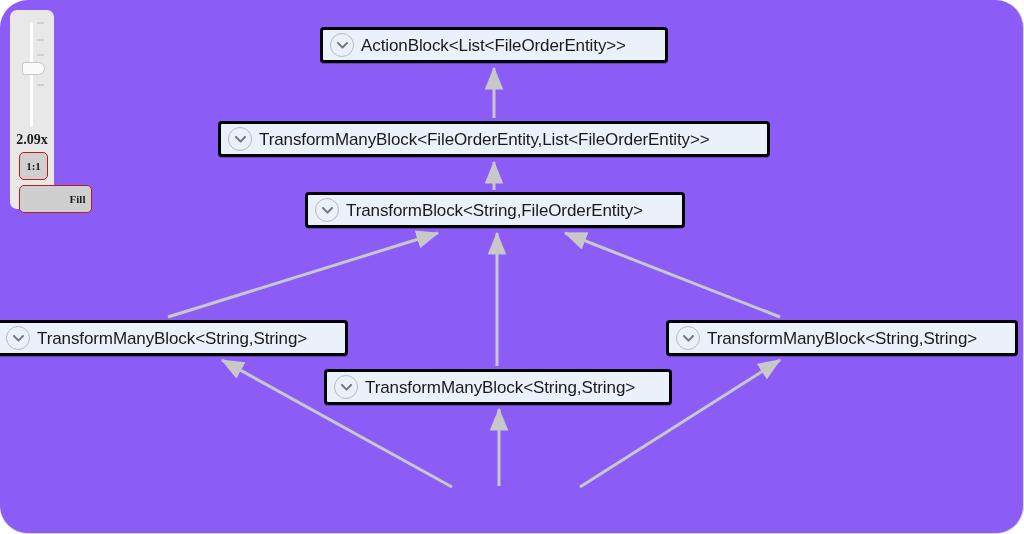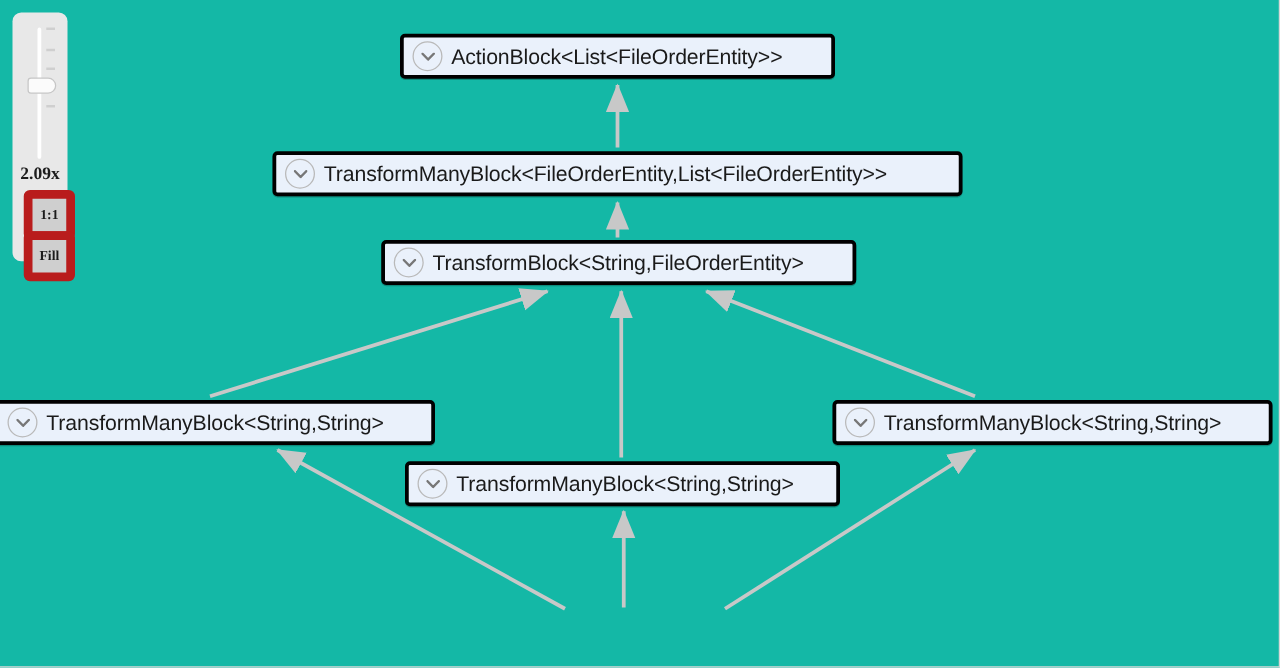--- a/index.html
+++ b/index.html
@@ -5,25 +5,26 @@
   html,body{margin:0;padding:0;}
   body{
     width:1024px;height:534px;overflow:hidden;
     background:#ffffff;
     font-family:"Liberation Sans", sans-serif;
     position:relative;
   }
   #canvas{
     position:absolute;inset:0;
     width:1024px;height:534px;
-    background:#14b8a6;
+    background:#8b5cf6;
     border-right:1px solid #d7d7d7;
     border-bottom:1px solid #d7d7d7;
     box-sizing:border-box;
     overflow:hidden;
+    border-radius:28px;
   }
   
   #edges{position:absolute;left:0;top:0;width:1024px;height:534px;pointer-events:none;}
 
   
   .node{
     position:absolute;
     box-sizing:border-box;
     display:flex;align-items:center;
     background:#eaf1fb;
@@ -81,29 +82,29 @@
   #zoom-level{
     position:absolute;left:0;top:122px;width:44px;
     text-align:center;
     font-size:14px;font-weight:bold;color:#1c1c1c;
     font-family:"Liberation Serif", serif;
   }
   .zbtn{
     position:absolute;left:9px;
     width:27px;height:26px;
     background:#cfcfcf;
-    border:7px solid #b91c1c;
+    border:1px solid #b91c1c;
     border-radius:5px;
     display:flex;align-items:center;justify-content:center;
     font-size:11px;font-weight:bold;color:#1b1b1b;
     font-family:"Liberation Serif", serif;
     cursor:pointer;
   }
   #btn-one-to-one{top:142px;}
-  #btn-fill{top:175px;}
+  #btn-fill{top:175px;padding-left:44px;}
 </style>
 </head>
 <body>
 
 <div id="canvas">
 
   <svg id="edges" viewBox="0 0 1024 534" xmlns="http://www.w3.org/2000/svg">
     <defs>
       <marker id="ah" markerWidth="9" markerHeight="9" refX="7.2" refY="3.1" orient="auto" markerUnits="strokeWidth">
         <path d="M0,0 L7.6,3.1 L0,6.2 z" fill="#c8c8c8"></path>

